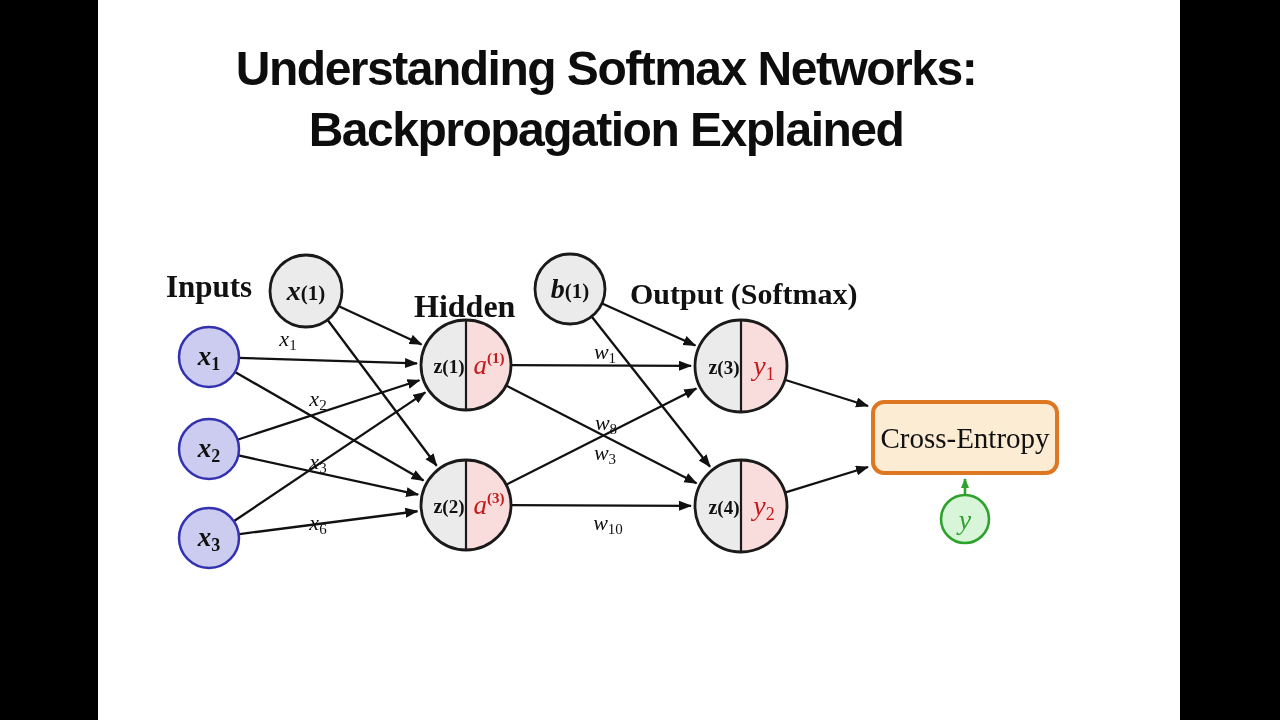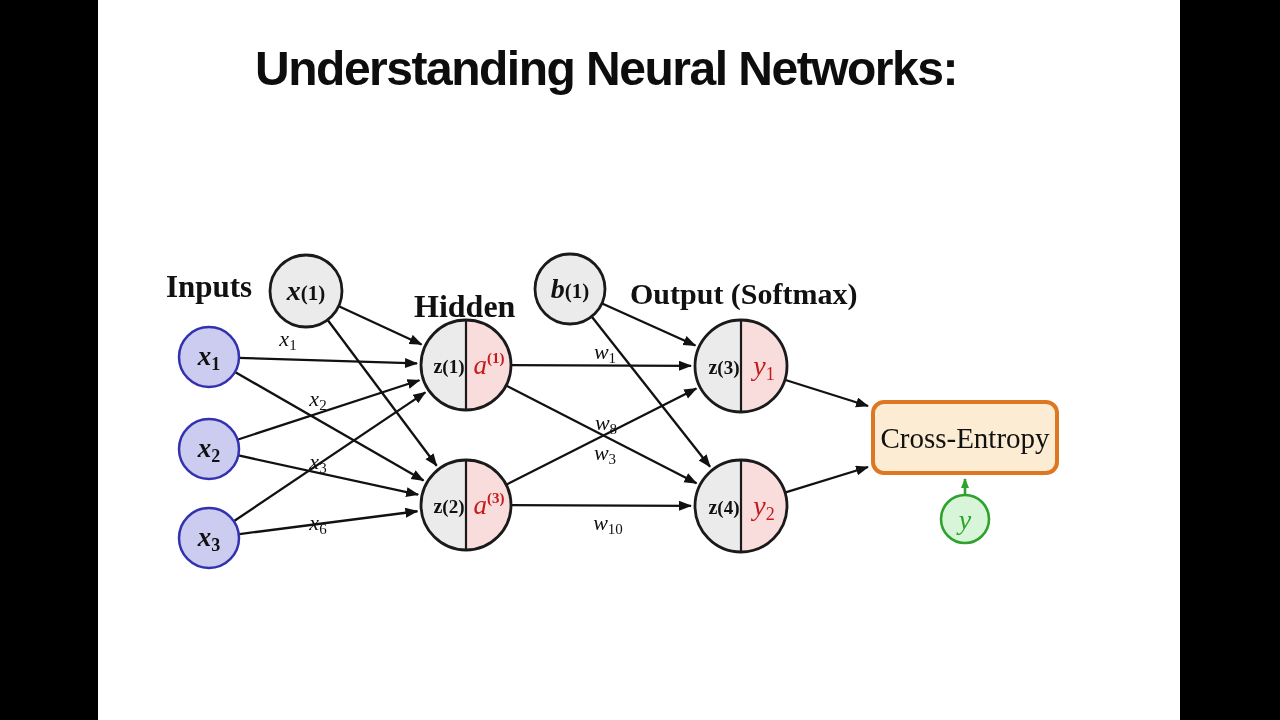--- a/index.html
+++ b/index.html
@@ -23,21 +23,22 @@
   #diagram-svg{position:absolute;left:0;top:0;}
 </style>
 </head>
 <body>
 
 <div class="slide"></div>
 <div class="letterbox left"></div>
 <div class="letterbox right"></div>
 
 <div class="title">
-  <div>Understanding Neural Networks:</div>
+  <div>Understanding Softmax Networks:</div>
+  <div>Backpropagation Explained</div>
 </div>
 
 <svg id="diagram-svg" width="1280" height="720" viewBox="0 0 1280 720">
     <defs>
       <marker id="arrow-black" markerUnits="userSpaceOnUse" markerWidth="15" markerHeight="12" refX="12" refY="5" orient="auto">
         <polygon points="0 0, 13 5, 0 10" fill="#111111"></polygon>
       </marker>
       <marker id="arrow-green" markerUnits="userSpaceOnUse" markerWidth="12" markerHeight="10" refX="9" refY="4" orient="auto">
         <polygon points="0 0, 10 4, 0 8" fill="#2da32d"></polygon>
       </marker>

